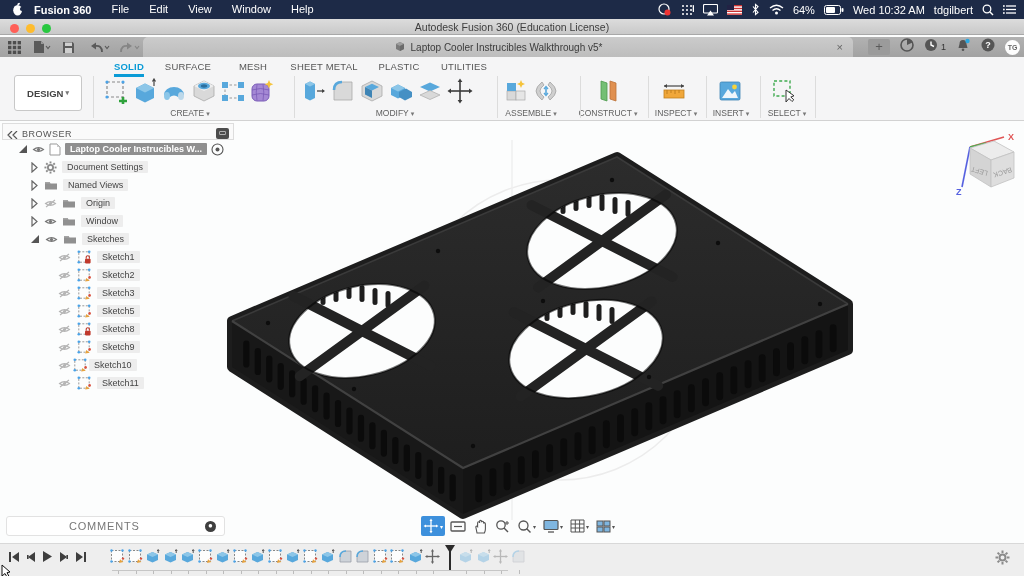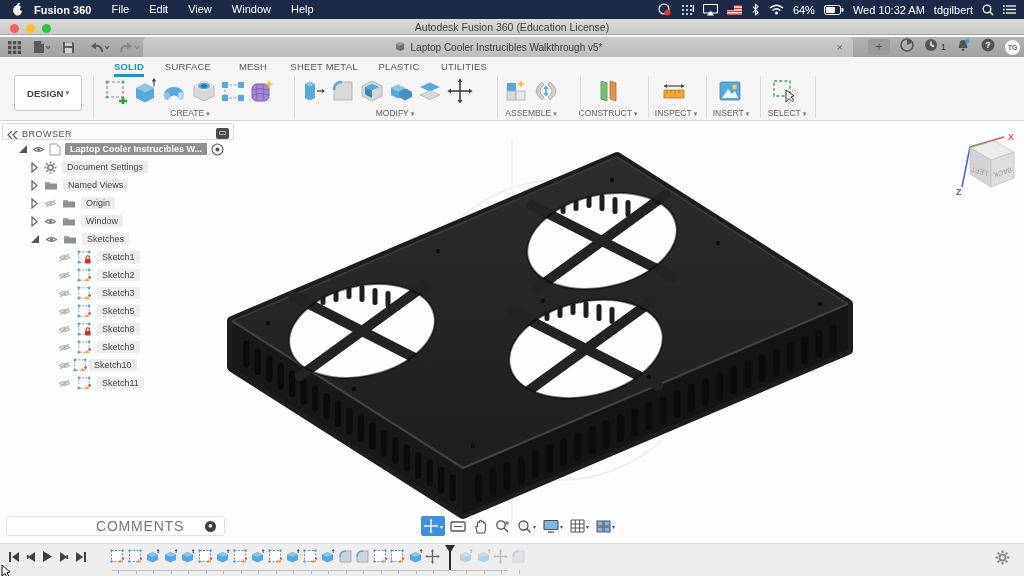--- a/index.html
+++ b/index.html
@@ -49,21 +49,21 @@
   #browser{position:absolute;left:2px;top:2px;width:232px;font-size:9px;color:#444;}
   #browser-header{height:17px;background:#fafafa;border:1px solid #ddd;display:flex;align-items:flex-end;padding:0 4px;color:#555;}
   #browser-header .hdr-label{letter-spacing:.5px;font-size:9px;margin-left:4px;}
   #browser-header .hdr-btn{margin-left:auto;width:13px;height:11px;background:#4c4c4c;border-radius:2px;color:#fff;font-size:8px;line-height:10px;text-align:center;}
   .brow{position:relative;height:18px;display:flex;align-items:center;}
   .brow .lbl{background:#ededed;padding:1px 5px;border-radius:1px;white-space:nowrap;}
   #root-row .lbl{background:#8f8f8f;color:#fff;font-weight:bold;max-width:142px;overflow:hidden;}
 
   
   #comments-bar{position:absolute;left:6px;top:395px;width:219px;height:20px;background:#fff;border:1px solid #e2e2e2;border-radius:3px;display:flex;align-items:center;}
-  #comments-bar .lbl{margin-left:89px;font-size:14px;letter-spacing:.8px;color:#777;}
+  #comments-bar .lbl{margin-left:62px;font-size:11px;letter-spacing:.8px;color:#777;}
   #comments-bar .cbtn{margin-left:auto;margin-right:8px;width:11px;height:11px;border-radius:50%;background:#3f3f3f;color:#fff;font-size:8px;line-height:10px;text-align:center;}
   #navbar{position:absolute;left:421px;top:394px;height:22px;display:flex;align-items:center;gap:3px;}
   .nbtn{height:20px;display:flex;align-items:center;padding:0 2px;}
   .nbtn.active{background:#3d90dc;border-radius:2px;}
   .nbtn .dd{font-size:6px;color:#555;margin-left:1px;}
   .nbtn.active .dd{color:#fff;}
 
   
   #viewcube{position:absolute;left:928px;top:4px;width:90px;height:90px;}
 

